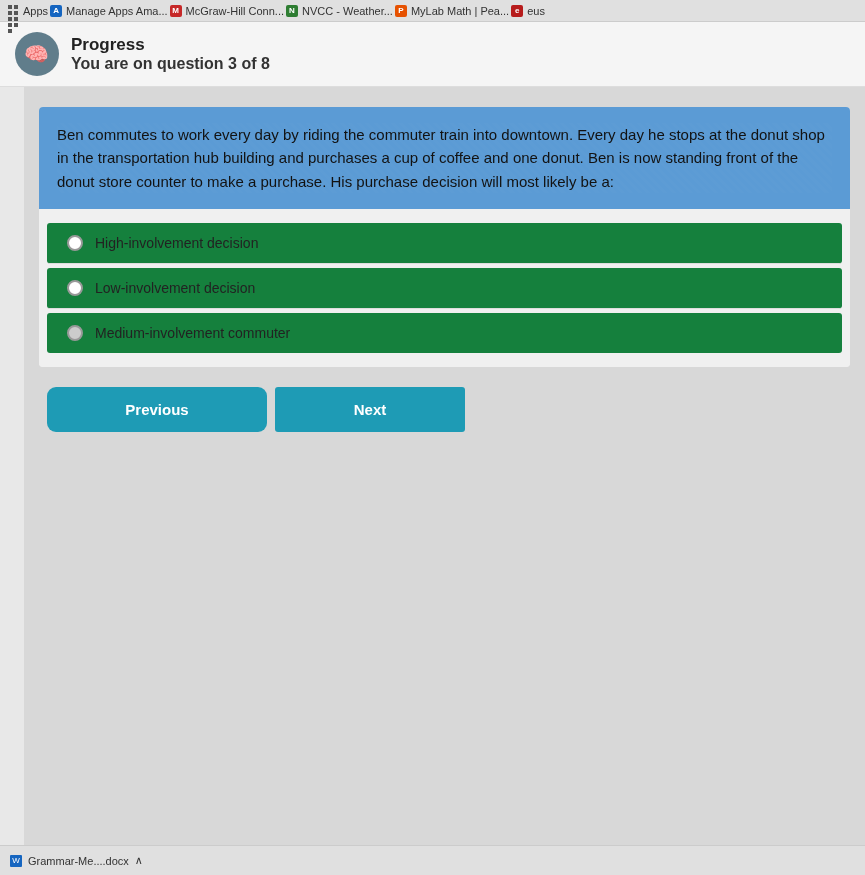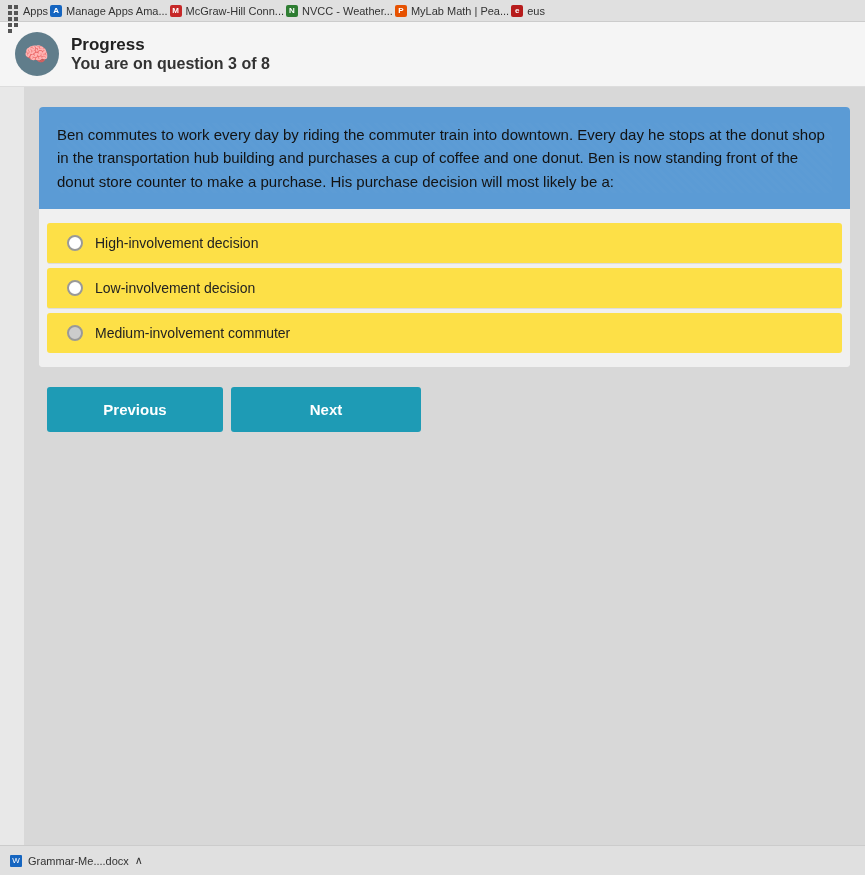--- a/index.html
+++ b/index.html
@@ -135,21 +135,21 @@
       background: #f0f0f0;
     }
 
     .option-item {
       display: flex;
       align-items: center;
       gap: 12px;
       padding: 12px 20px;
       border-bottom: 1px solid #ddd;
       cursor: pointer;
-      background: #fde047;
+      background: #15803d;
       margin: 4px 8px;
       border-radius: 3px;
     }
 
     .option-item:last-child {
       border-bottom: none;
     }
 
     .radio-circle {
       width: 16px;
@@ -171,25 +171,25 @@
       gap: 8px;
       margin-top: 20px;
       padding: 0 8px;
     }
 
     .btn-previous {
       background: #1e9bb5;
       color: white;
       border: none;
       padding: 14px 12px;
-      width: 176px;
+      width: 220px;
       font-size: 15px;
       font-weight: bold;
       cursor: pointer;
-      border-radius: 3px;
+      border-radius: 9px;
     }
 
     .btn-next {
       background: #1e9bb5;
       color: white;
       border: none;
       padding: 14px 0;
       width: 190px;
       font-size: 15px;
       font-weight: bold;

